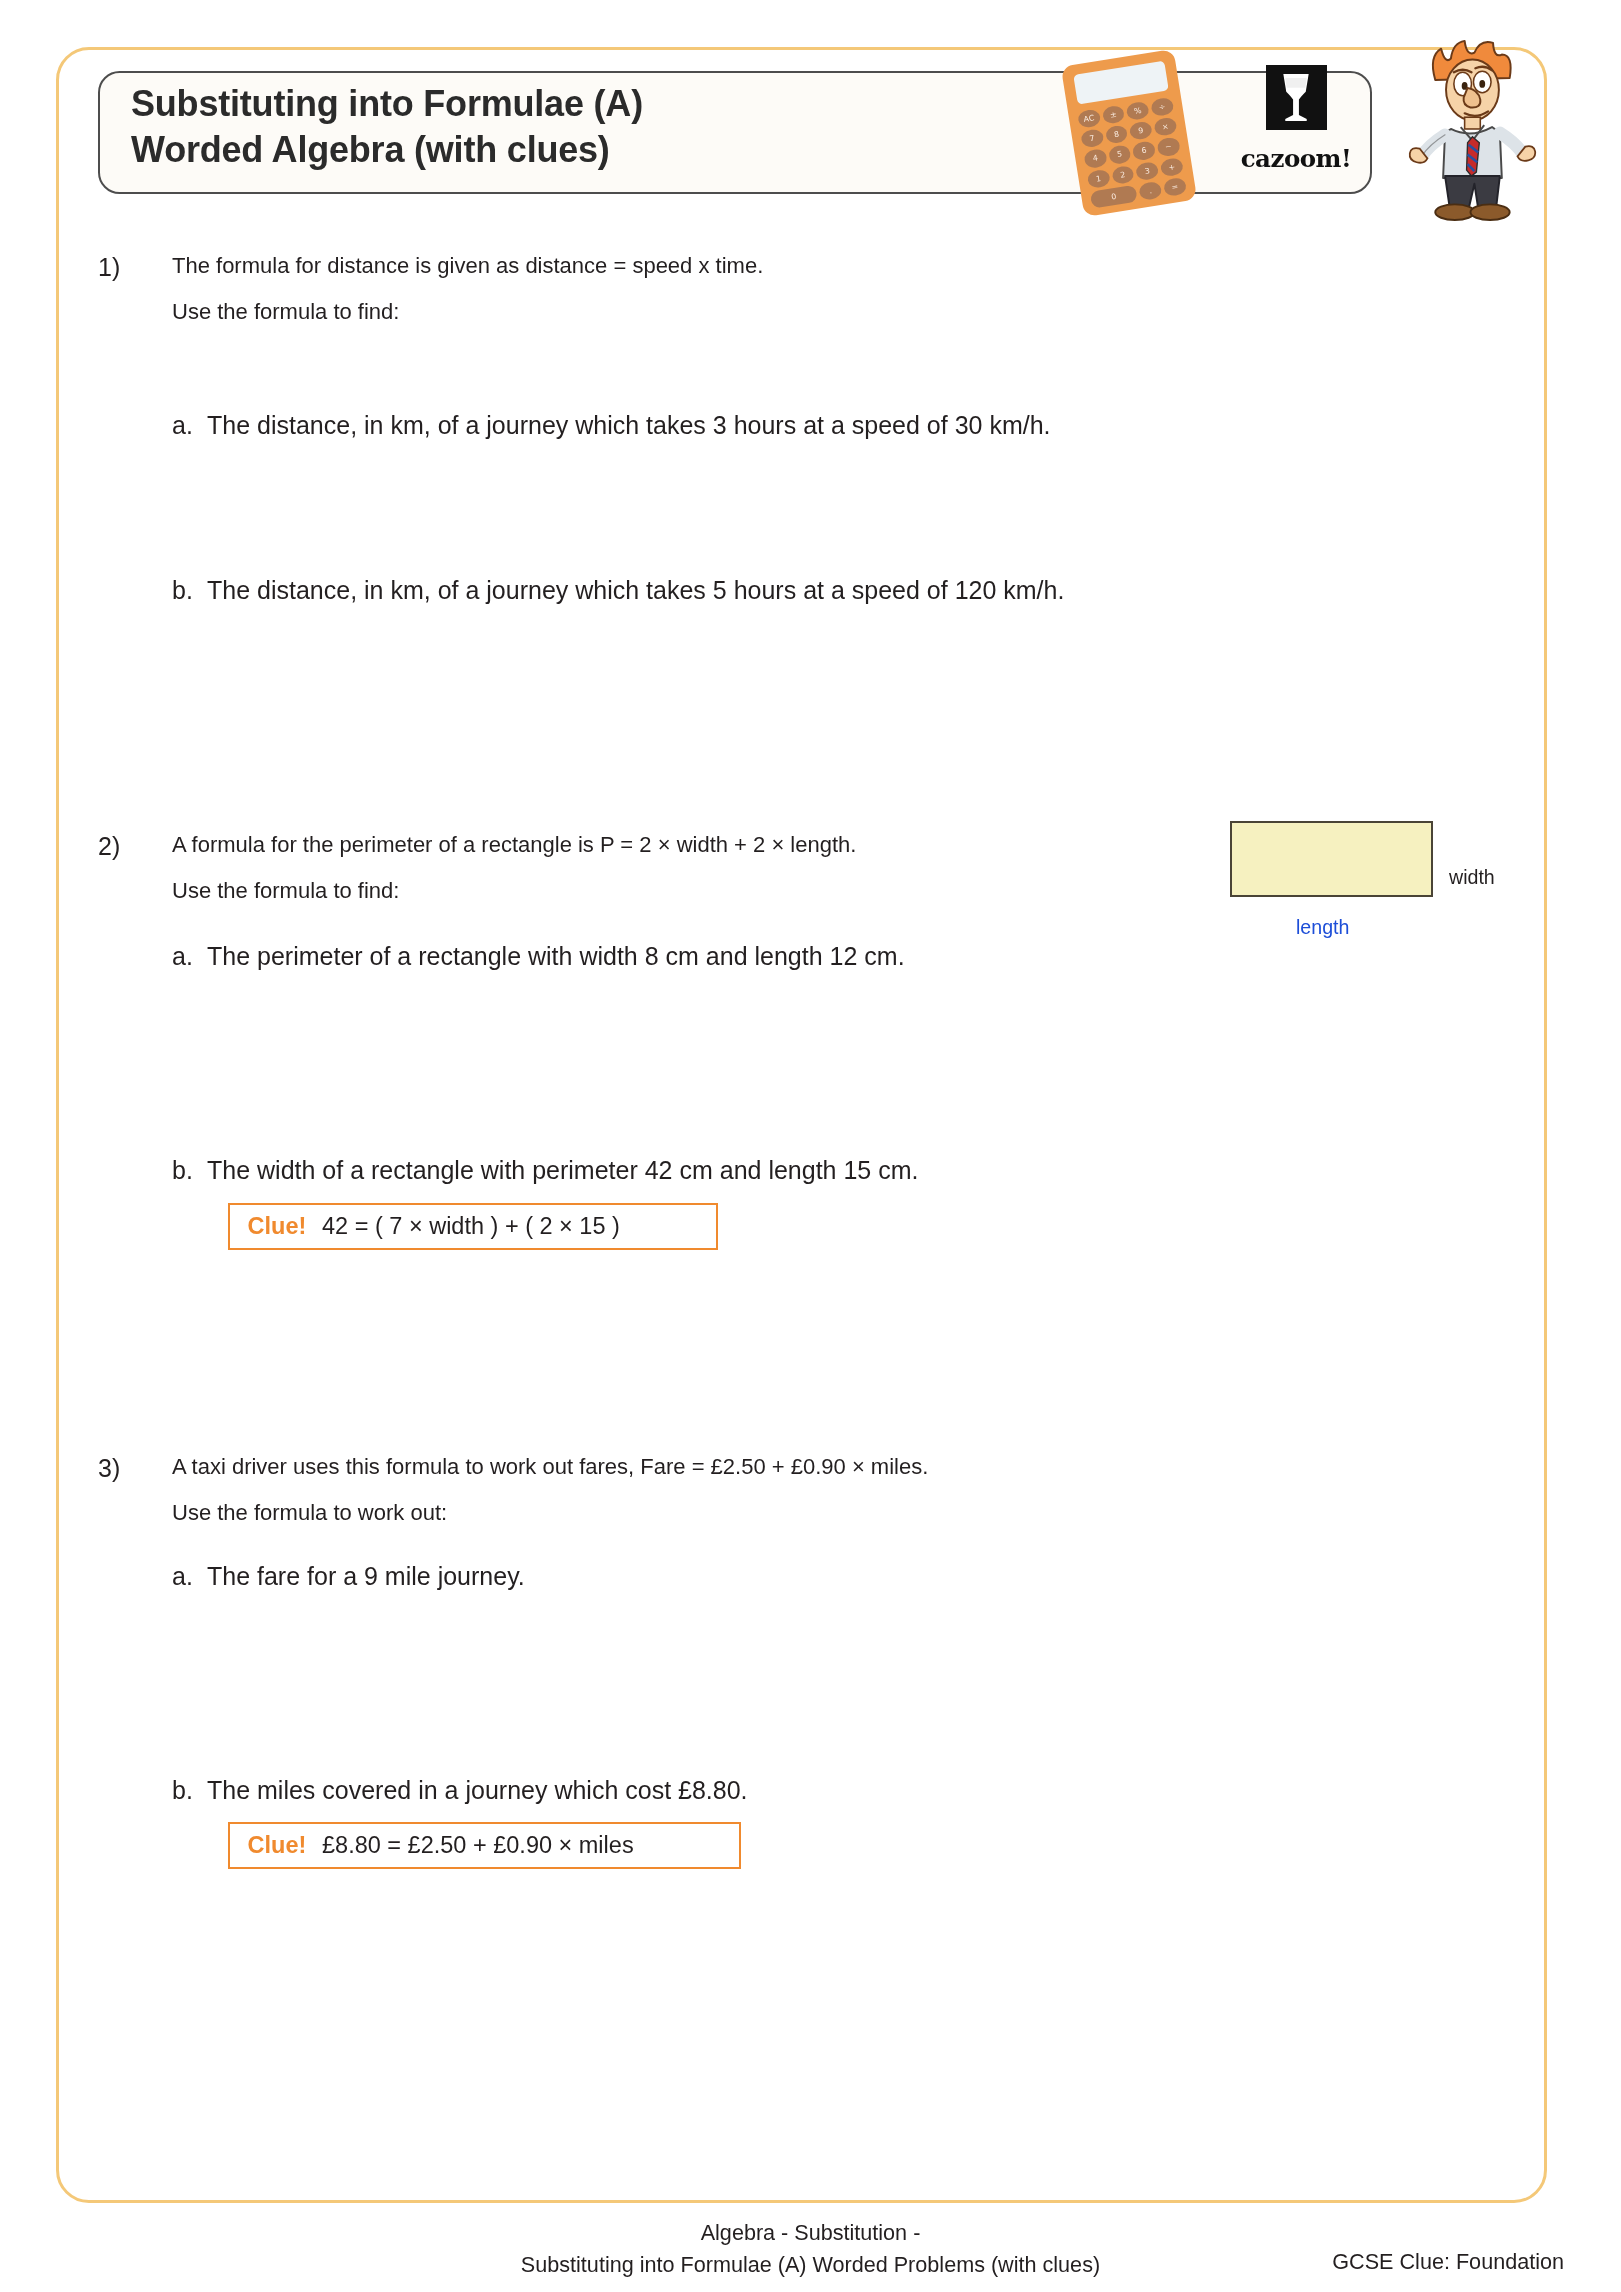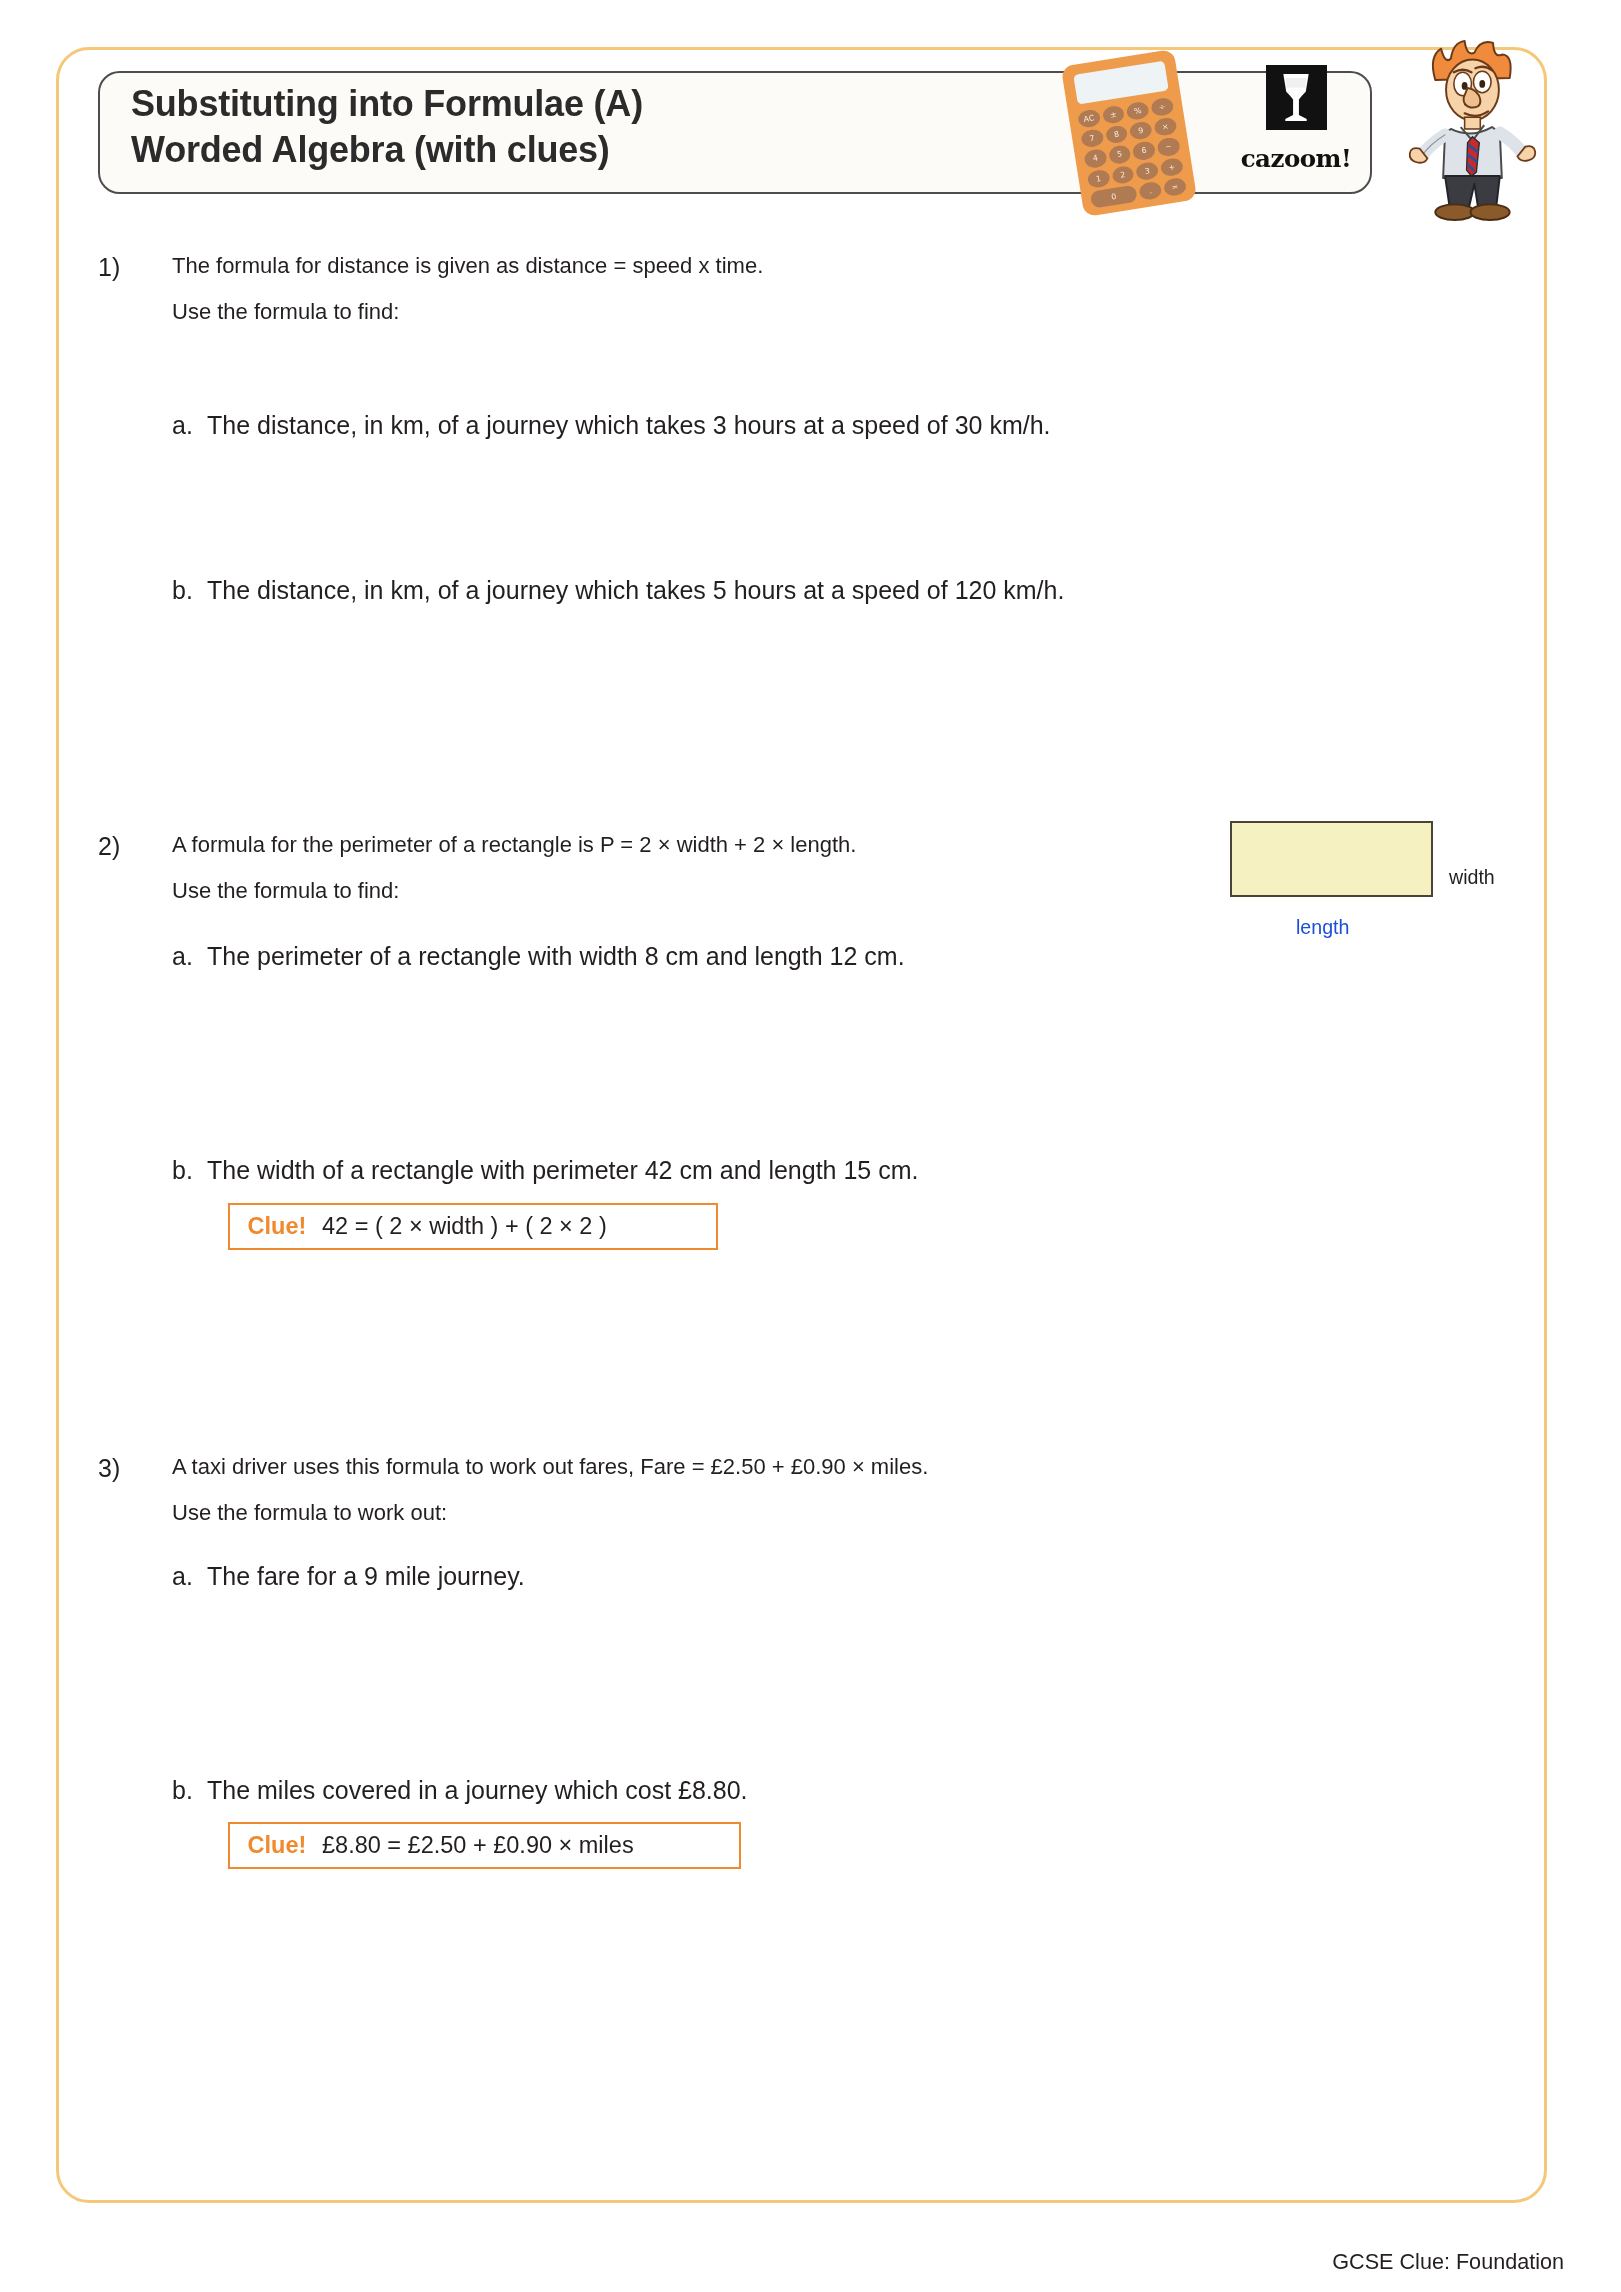--- a/index.html
+++ b/index.html
@@ -350,35 +350,39 @@
 <div class="q-sub" style="left:172px; top:1156px;">
   <span class="sub-letter">b.</span><span>The width of a rectangle with perimeter 42 cm and length 15 cm.</span>
 </div>
 
 <div class="rect-shape"></div>
 <div class="rect-label-width">width</div>
 <div class="rect-label-length">length</div>
 
 <div class="clue-box" style="left:228px; top:1203px; width:490px;">
   <span class="clue-label">Clue!</span>
-  <span class="clue-body">42 = ( 2 × width ) + ( 2 × 2  )</span>
+  <span class="clue-body">42 = ( 7 × width ) + ( 2 × 15  )</span>
 </div>
 
 <div class="q-num" style="left:98px; top:1454px;">3)</div>
 <div class="q-stem" style="left:172px; top:1454px;">A taxi driver uses this formula to work out fares, Fare = £2.50 + £0.90 × miles.</div>
 <div class="q-stem" style="left:172px; top:1500px;">Use the formula to work out:</div>
 
 <div class="q-sub" style="left:172px; top:1562px;">
   <span class="sub-letter">a.</span><span>The fare for a 9 mile journey.</span>
 </div>
 <div class="q-sub" style="left:172px; top:1776px;">
   <span class="sub-letter">b.</span><span>The miles covered in a journey which cost £8.80.</span>
 </div>
 
 <div class="clue-box" style="left:228px; top:1822px; width:513px;">
   <span class="clue-label">Clue!</span>
   <span class="clue-body">£8.80 = £2.50 +  £0.90 × miles</span>
 </div>
 
 <div class="footer">
+  <div class="footer-center">
+    <div>Algebra - Substitution -</div>
+    <div>Substituting into Formulae (A) Worded Problems (with clues)</div>
+  </div>
   <div class="footer-right">GCSE Clue: Foundation</div>
 </div>
 
 
 </body></html>

